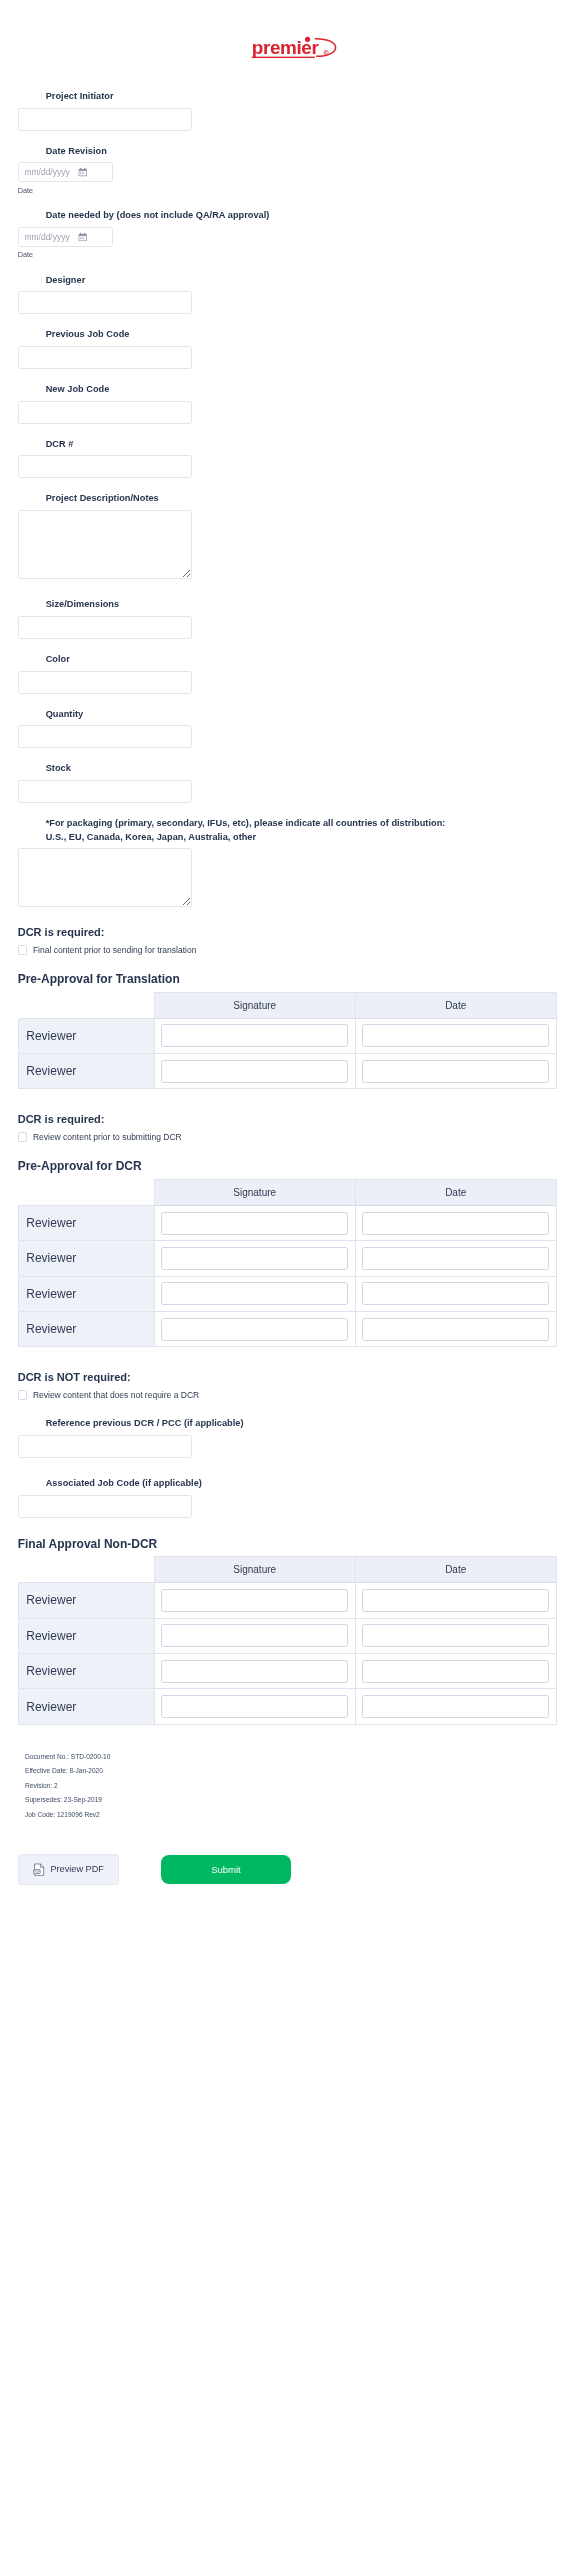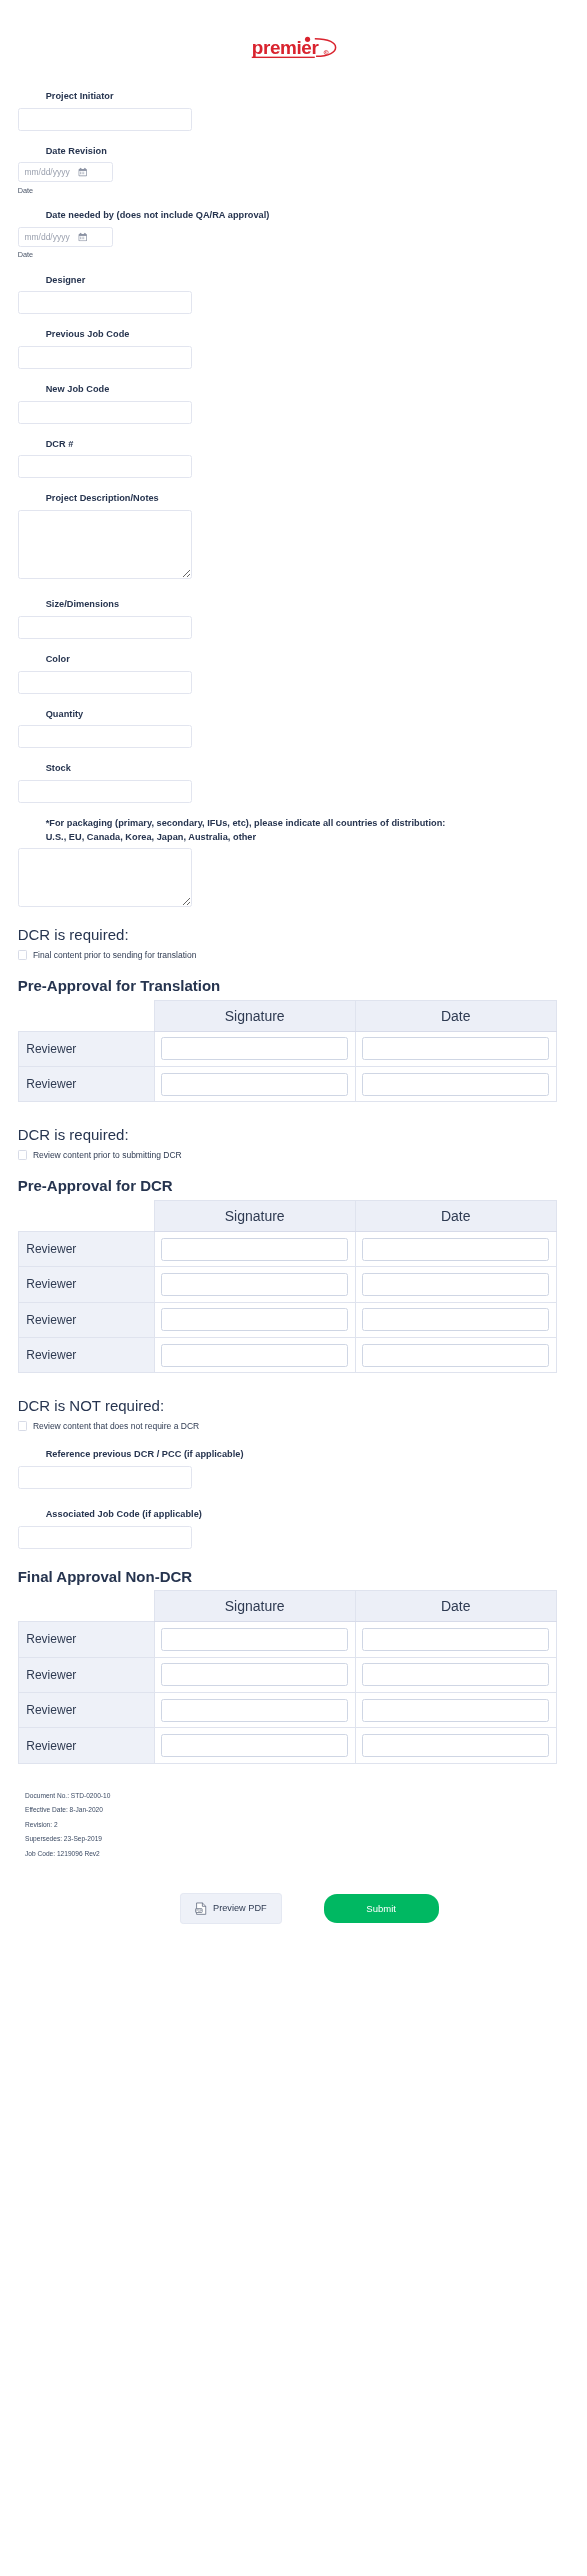--- a/index.html
+++ b/index.html
@@ -113,22 +113,22 @@
     padding: 4.4px 6.3px;
     outline: none;
     resize: vertical;
   }
   .ta-tall { height: 69px; }
   .ta-mid  { height: 59px; }
 
   
   .check-head {
     padding: 0 17.7px;
-    font-size: 15px;
-    font-weight: normal;
+    font-size: 11px;
+    font-weight: bold;
     color: #26344f;
     margin-bottom: 6.3px;
   }
   .check-row {
     padding: 0 17.7px;
     display: flex;
     align-items: center;
     margin-bottom: 16.4px;
   }
   .check-box {
@@ -142,38 +142,38 @@
   }
   .check-label {
     font-size: 8.5px;
     color: #2f3b52;
     line-height: 1.3;
   }
 
   
   .table-block { padding: 0 17.7px; margin-bottom: 19px; }
   .table-title {
-    font-size: 15px;
+    font-size: 12px;
     font-weight: bold;
     color: #26344f;
     margin-bottom: 5.7px;
   }
   table.approval {
     width: 538px;
     border-collapse: collapse;
     table-layout: fixed;
   }
   table.approval col.c1 { width: 136px; }
   table.approval col.c2 { width: 201px; }
   table.approval col.c3 { width: 201px; }
   table.approval thead th {
     background: #eceff7;
     border: 0.6px solid #dfe3ee;
     border-bottom: 0.6px solid #d7dbe9;
-    font-size: 14px;
+    font-size: 10px;
     font-weight: normal;
     color: #2f3b52;
     text-align: center;
     padding: 7px 3.8px;
   }
   table.approval thead th.blank {
     background: #ffffff;
     border: none;
   }
   table.approval td.rowlabel {
@@ -214,48 +214,46 @@
     font-size: 6.6px;
     color: #3b4a63;
     line-height: 1.15;
     margin-bottom: 7px;
   }
 
   
   .actions {
     display: flex;
     align-items: center;
-    justify-content: center;
     gap: 42px;
     padding: 21.5px 17.7px 25px 17.7px;
-    margin-left: 32px;
   }
   .btn-preview {
     display: inline-flex;
     align-items: center;
     gap: 5.7px;
     background: #eef1f8;
     border: 0.6px solid #e4e8f2;
     border-radius: 3.2px;
     color: #2f3b52;
     font-family: "Liberation Sans", sans-serif;
     font-size: 9.2px;
     padding: 7.6px 14px;
     cursor: pointer;
   }
   .btn-preview svg { display: block; }
   .btn-submit {
     background: #00b862;
     border: none;
-    border-radius: 13px;
+    border-radius: 8px;
     color: #ffffff;
     font-family: "Liberation Sans", sans-serif;
     font-size: 9.5px;
     padding: 8.8px 0;
-    width: 115px;
+    width: 130px;
     text-align: center;
     cursor: pointer;
   }
   .spacer-lg { height: 5px; }
 </style>
 </head>
 <body>
 
 <div class="page">
 

